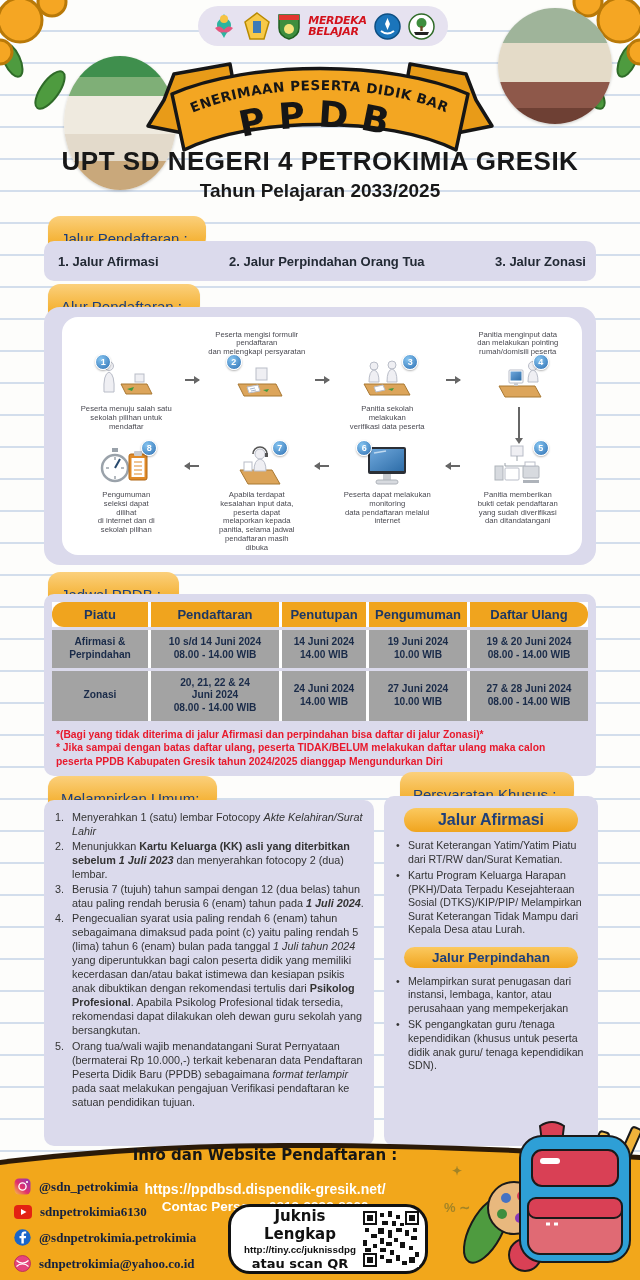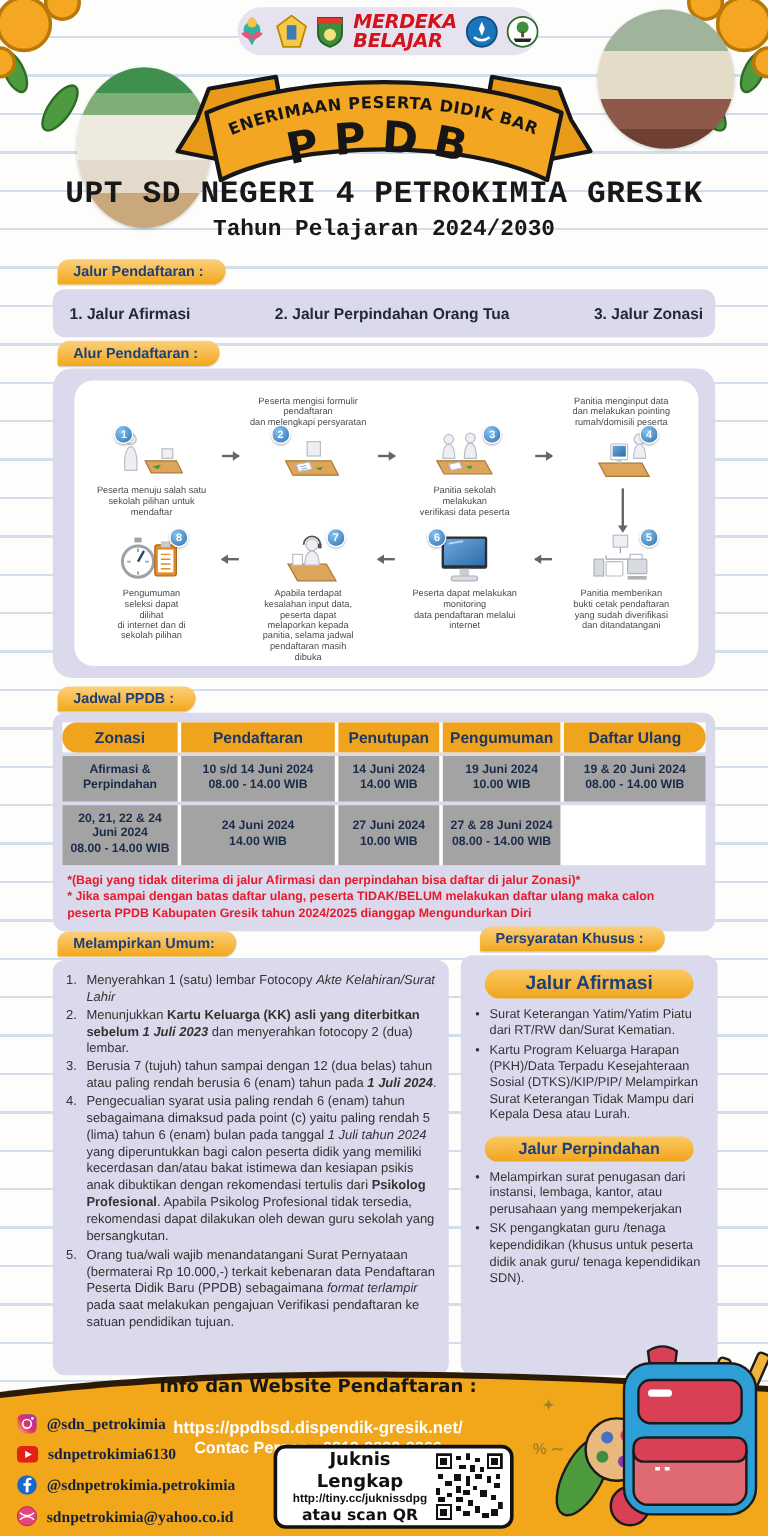--- a/index.html
+++ b/index.html
@@ -6,34 +6,34 @@
   #page{position:relative;width:640px;height:1280px;margin:0 auto;overflow:hidden;
     font-family:"Liberation Sans",sans-serif;
     background:#FDFDFB;
     background-image:repeating-linear-gradient(to bottom, transparent 0px, transparent 30px, #D3DEEC 30px, #D3DEEC 32px);}
   .abs{position:absolute;}
 
   
   .logos-pill{left:198px;top:6px;width:250px;height:40px;background:#E6E2F0;border-radius:20px;
     display:flex;align-items:center;justify-content:center;gap:7px;}
   .logo-chip{display:flex;align-items:center;justify-content:center;}
-  .merdeka-txt{font-family:"DejaVu Sans",sans-serif;font-weight:800;color:#D3121C;font-size:16px;line-height:1.0;
+  .merdeka-txt{font-family:"DejaVu Sans",sans-serif;font-weight:800;color:#D3121C;font-size:11px;line-height:1.0;
     font-style:italic;letter-spacing:-0.3px;text-align:left;}
   .photo{border-radius:50%;box-shadow:0 1px 3px rgba(0,0,0,.2);}
   .photo-left{left:64px;top:56px;width:112px;height:134px;
     background:linear-gradient(#3F8F4D 0 16%,#7FAF77 16% 30%,#EFEADF 30% 58%,#E3DACB 58% 78%,#C9A87B 78%);}
   .photo-right{left:498px;top:8px;width:114px;height:116px;
     background:linear-gradient(#9FB49A 0 30%,#E4DBC8 30% 64%,#8E584A 64% 86%,#6E4034 86%);}
-  .title{left:0;width:640px;text-align:center;color:#181818;font-family:Liberation Mono, monospace;}
+  .title{left:0;width:640px;text-align:center;color:#181818;font-family:Liberation Sans, sans-serif;}
   .school-name{top:146px;font-size:26px;font-weight:800;letter-spacing:0.5px;}
   .school-year{top:180px;font-size:19px;font-weight:800;}
 
   
-  .tab{display:inline-block;background:linear-gradient(#FBD07C,#F2A71B);color:#1D3F7A;font-weight:700;
-    font-size:12px;padding:3px 18px 4px 13px;border-radius:12px 12px 14px 2px;box-shadow:0 1px 1px rgba(0,0,0,.18);}
+  .tab{display:inline-block;background:linear-gradient(#FBD07C,#F2A71B);color:#1D3F7A;font-weight:400;
+    font-size:15px;padding:14px 18px 4px 13px;border-radius:12px 12px 14px 2px;box-shadow:0 1px 1px rgba(0,0,0,.18);}
   .lav{background:#DBDAEC;border-radius:10px;}
 
   .jalur-items{display:flex;justify-content:space-between;align-items:center;height:100%;padding:0 10px 0 14px;
     font-size:13px;font-weight:800;color:#232A35;}
 
   
   .flow-white{left:62px;top:317px;width:520px;height:238px;background:#FFFFFF;border-radius:16px;padding:6px;
     box-sizing:border-box;position:absolute;}
   .flow-row{display:grid;grid-template-columns:1fr 14px 1fr 14px 1fr 14px 1fr;}
   .fcell{display:flex;flex-direction:column;align-items:center;}
@@ -85,21 +85,21 @@
   .footer{left:0;top:1140px;width:640px;height:140px;}
   .footer-orange{position:absolute;left:0;top:30px;width:640px;height:110px;background:#F2A71B;}
   .info-block{position:absolute;left:100px;top:6px;width:330px;text-align:center;z-index:4;}
   .info-title{font-family:"DejaVu Sans",sans-serif;font-weight:800;font-size:15px;color:#161616;}
   .info-site{margin-top:17px;font-weight:800;font-size:14px;color:#FFFFFF;}
   .info-contact{margin-top:2px;font-weight:800;font-size:13.5px;color:#FFFFFF;}
   .socials{position:absolute;left:14px;top:38px;display:flex;flex-direction:column;gap:9px;z-index:4;}
   .soc-row{display:flex;align-items:center;gap:8px;}
   .soc-handle{font-family:"Liberation Serif",serif;font-weight:700;font-size:13px;color:#14213F;}
   .juknis{position:absolute;left:228px;top:64px;width:200px;height:70px;background:#FFF;border:3px solid #111;
-    border-radius:10px;display:flex;align-items:center;justify-content:space-between;padding:3px 6px;box-sizing:border-box;z-index:4;}
+    border-radius:22px;display:flex;align-items:center;justify-content:space-between;padding:3px 6px;box-sizing:border-box;z-index:4;}
   .juknis-txt{text-align:center;flex:1;}
   .juknis-title{font-family:"DejaVu Sans",sans-serif;font-weight:800;font-size:15px;color:#111;}
   .juknis-url{font-weight:800;font-size:9.8px;color:#111;margin-top:1px;}
   .juknis-scan{font-family:"DejaVu Sans",sans-serif;font-weight:800;font-size:13px;color:#111;margin-top:1px;}
   .doodle{position:absolute;color:#8F7B2A;font-weight:bold;z-index:3;opacity:.8;}
   b{font-weight:800;}
 </style>
 </head>
 <body>
 
@@ -187,21 +187,21 @@
     <path id="arc2" d="M58 102 C138 66 226 66 306 102" fill="none"></path>
     <text font-family="DejaVu Sans,sans-serif" font-size="13.5" font-weight="800" fill="#161616" letter-spacing="0.5">
       <textPath href="#arc1" startOffset="50%" text-anchor="middle">PENERIMAAN PESERTA DIDIK BARU</textPath>
     </text>
     <text font-family="DejaVu Sans,sans-serif" font-size="36" font-weight="800" fill="#161616" letter-spacing="12">
       <textPath href="#arc2" startOffset="50%" text-anchor="middle">PPDB</textPath>
     </text>
   </svg>
 
   <div class="abs title school-name">UPT SD NEGERI 4 PETROKIMIA GRESIK</div>
-  <div class="abs title school-year">Tahun Pelajaran 2024/2030</div>
+  <div class="abs title school-year">Tahun Pelajaran 2033/2025</div>
 
   <div class="abs" style="left:48px;top:216px"><span class="tab">Jalur Pendaftaran :</span></div>
   <div class="abs lav" style="left:44px;top:241px;width:552px;height:40px">
     <div class="jalur-items">
 
     <span class="jalur-item">1. Jalur Afirmasi</span>
         <span class="jalur-item">2. Jalur Perpindahan Orang Tua</span>
         <span class="jalur-item">3. Jalur Zonasi</span>
       </div>
   </div>
@@ -348,37 +348,38 @@
         <div class="flbl b2">Panitia memberikan<br>bukti cetak pendaftaran<br>yang sudah diverifikasi<br>dan ditandatangani</div>
       </div>
     </div>
     <div class="v-arrow"></div>
   </div>
 
   <div class="abs" style="left:48px;top:572px"><span class="tab">Jadwal PPDB :</span></div>
   <div class="abs lav jd-wrap">
     <div class="jd-grid jd-head">
 
-    <div class="jd-cell">Zonasi</div>
+    <div class="jd-cell">Piatu</div>
         <div class="jd-cell">Pendaftaran</div>
         <div class="jd-cell">Penutupan</div>
         <div class="jd-cell">Pengumuman</div>
         <div class="jd-cell">Daftar Ulang</div>
       </div>
     <div>
 
         <div class="jd-grid jd-row">
           <div class="jd-cell">Afirmasi &amp;<br>Perpindahan</div>
           <div class="jd-cell">10 s/d 14 Juni 2024<br>08.00 - 14.00 WIB</div>
           <div class="jd-cell">14 Juni 2024<br>14.00 WIB</div>
           <div class="jd-cell">19 Juni 2024<br>10.00 WIB</div>
           <div class="jd-cell">19 &amp; 20 Juni 2024<br>08.00 - 14.00 WIB</div>
         </div>
 
         <div class="jd-grid jd-row">
+          <div class="jd-cell">Zonasi</div>
           <div class="jd-cell">20, 21, 22 &amp; 24<br>Juni 2024<br>08.00 - 14.00 WIB</div>
           <div class="jd-cell">24 Juni 2024<br>14.00 WIB</div>
           <div class="jd-cell">27 Juni 2024<br>10.00 WIB</div>
           <div class="jd-cell">27 &amp; 28 Juni 2024<br>08.00 - 14.00 WIB</div>
         </div>
       </div>
     <div class="notes">
 
     <div class="note">*(Bagi yang tidak diterima di jalur Afirmasi dan perpindahan bisa daftar di jalur Zonasi)*</div>
         <div class="note">* Jika sampai dengan batas daftar ulang, peserta  TIDAK/BELUM melakukan daftar ulang maka calon peserta PPDB Kabupaten Gresik tahun 2024/2025 dianggap Mengundurkan Diri</div>

